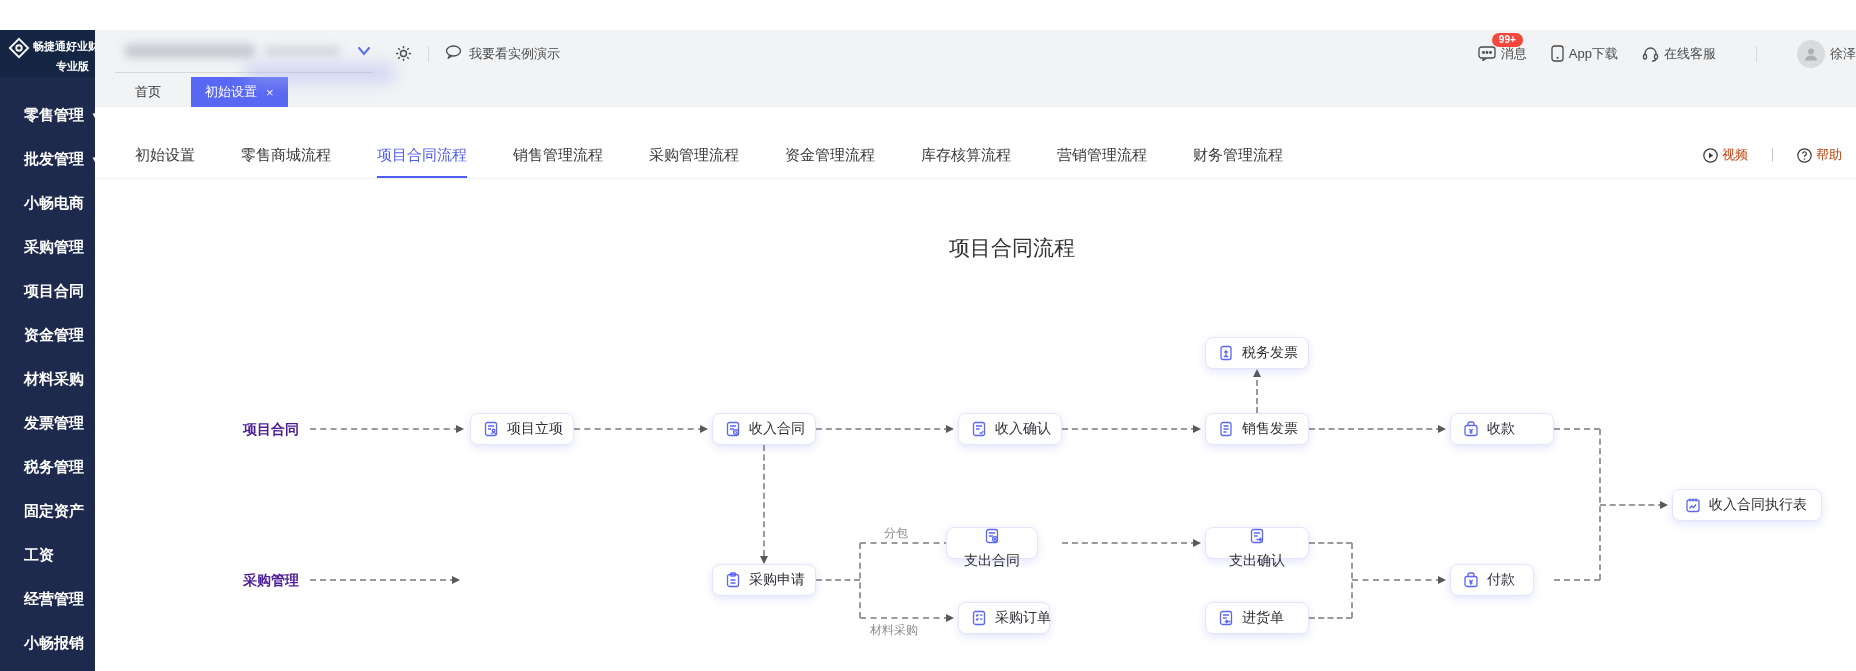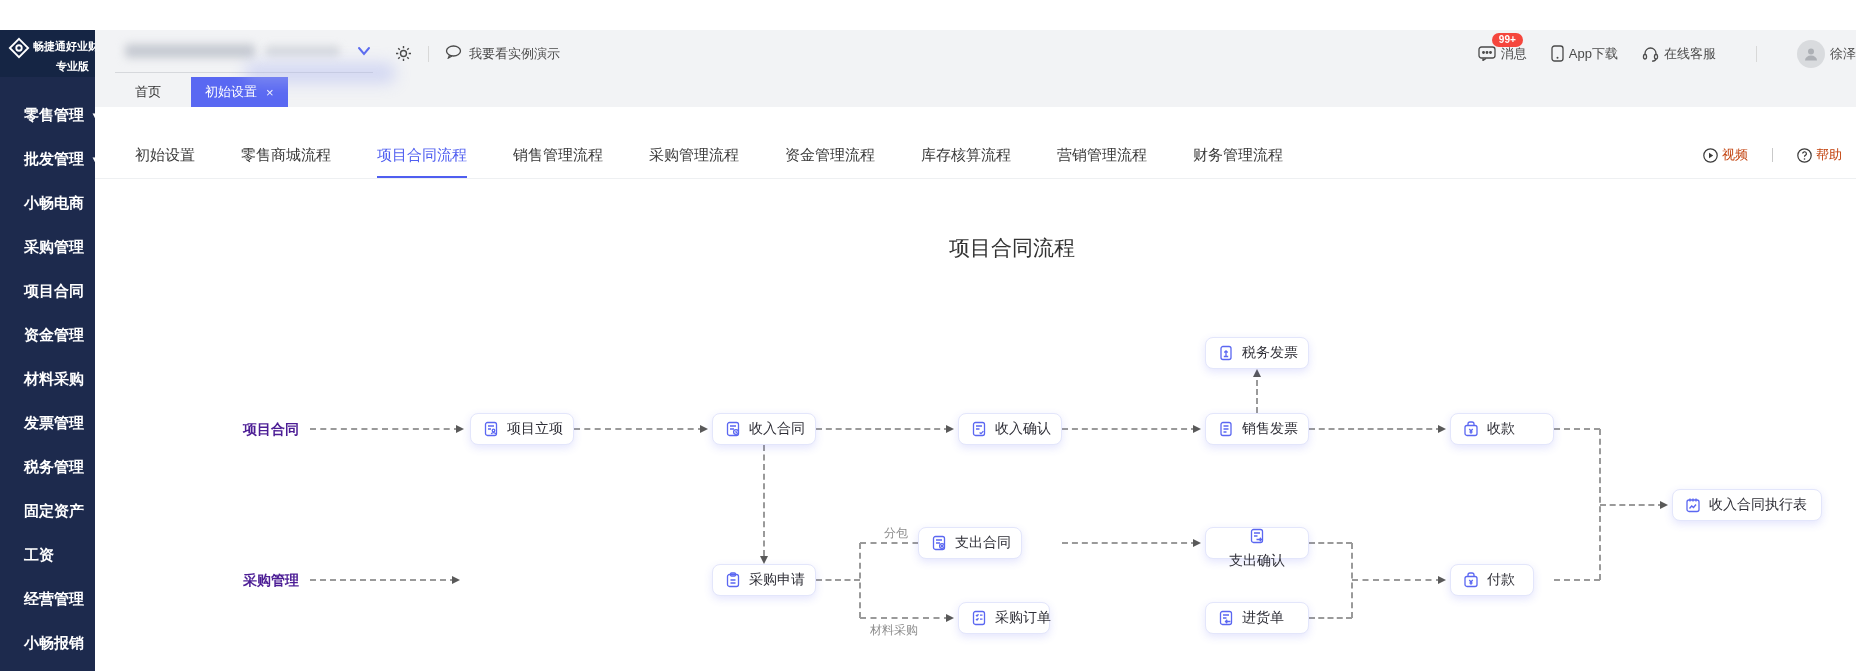--- a/index.html
+++ b/index.html
@@ -350,21 +350,21 @@
       <span>收款</span>
     </div>
     <div class="node" style="left:1577px;top:382px;width:150px;">
       <svg width="16" height="16" viewBox="0 0 16 16" fill="none" stroke="#5b67f1" stroke-width="1.3">
           <rect x="2" y="3" width="12" height="11.5" rx="2"></rect>
           <path d="M5 1.5 v3 M8 1.5 v3 M11 1.5 v3"></path>
           <path d="M4.5 11.5 l2.2-2.5 1.8 1.5 2.5-3"></path>
         </svg>
       <span>收入合同执行表</span>
     </div>
-    <div class="node" style="left:823px;top:420px;width:104px;">
+    <div class="node" style="left:851px;top:420px;width:92px;flex-direction:column;">
       <svg width="16" height="16" viewBox="0 0 16 16" fill="none" stroke="#5b67f1" stroke-width="1.3">
           <rect x="2.5" y="1.5" width="11" height="13" rx="2"></rect>
           <path d="M5 5 h6 M5 8 h4"></path>
           <circle cx="11" cy="11" r="2.4"></circle>
           <path d="M10 10.2 l2 1.6 M12 10.2 l-2 1.6"></path>
         </svg>
       <span>支出合同</span>
     </div>
     <div class="node" style="left:1110px;top:420px;width:104px;flex-direction:column;">
       <svg width="16" height="16" viewBox="0 0 16 16" fill="none" stroke="#5b67f1" stroke-width="1.3">

